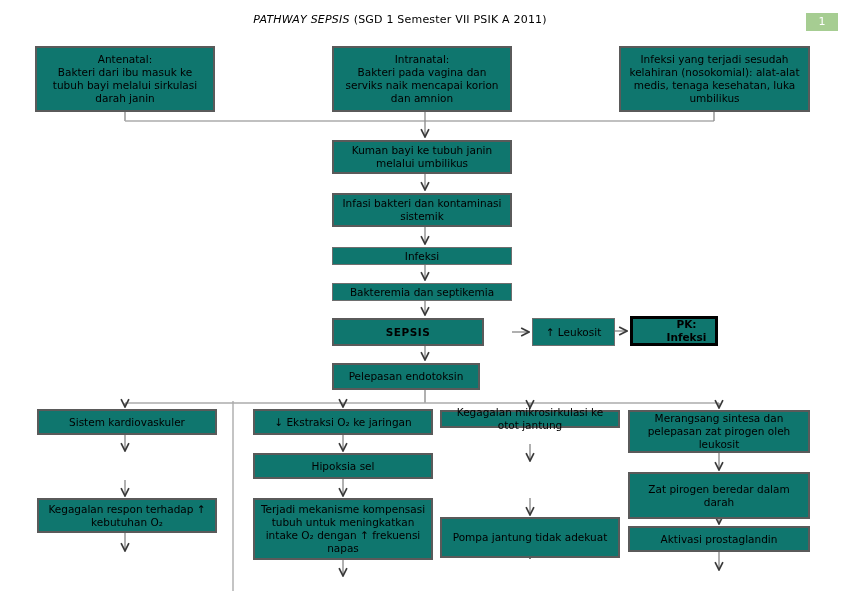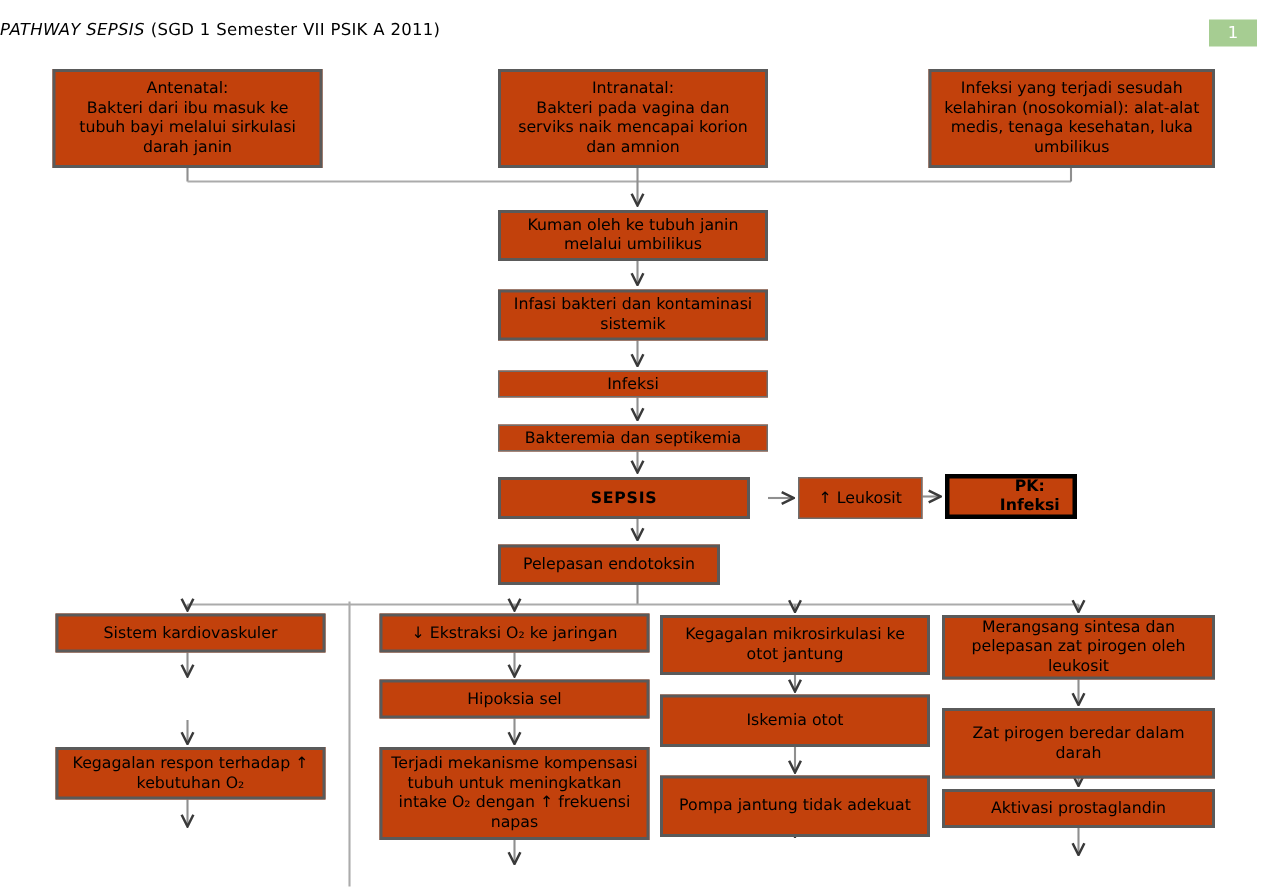--- a/index.html
+++ b/index.html
@@ -11,31 +11,31 @@
     --arrow:#3a3a3a;
     --badge-bg:#a6cd92;
     --badge-text:#ffffff;
     --text:#000000;
   }
   html,body{margin:0;padding:0;background:#ffffff;}
   body{font-family:"DejaVu Sans","Liberation Sans",sans-serif;color:var(--text);}
   #page{position:relative;width:842px;height:595px;background:#ffffff;overflow:hidden;}
 
   
-  .header{position:absolute;left:0;top:13px;width:800px;text-align:left;
+  .header{position:absolute;left:0;top:13px;width:800px;text-align:center;
           font-size:11px;letter-spacing:.2px;white-space:nowrap;}
   .header .it{font-style:italic;}
   .header .rest{padding-left:4px;}
   .badge{position:absolute;left:806px;top:13px;width:32px;height:18px;
          background:var(--badge-bg);color:var(--badge-text);
          font-size:11px;line-height:18px;text-align:center;}
 
   
   .box{position:absolute;box-sizing:border-box;border:2px solid var(--box-border);
-       background:#c2410c;display:flex;align-items:center;justify-content:center;
+       background:#0f766e;display:flex;align-items:center;justify-content:center;
        text-align:center;font-size:10.5px;line-height:1.22;padding:1px 4px;
        white-space:pre-line;}
   .box.thin{border-width:1.5px;border-color:var(--thin-border);}
   .box.bold{font-weight:bold;letter-spacing:.5px;}
   .box.pk{border:3px solid var(--pk-border);letter-spacing:0;padding-left:29px;}
 
   
   svg.wires{position:absolute;left:0;top:0;}
   .c{stroke:var(--connector);stroke-width:1.4;fill:none;}
   .cl{stroke:var(--connector-light);stroke-width:1.4;fill:none;}
@@ -96,37 +96,36 @@
     <line class="c" x1="719" y1="507" x2="719" y2="523" marker-end="url(#ah)"></line>
     <line class="c" x1="719" y1="552" x2="719" y2="569" marker-end="url(#ah)"></line>
   </svg>
 
   <div class="box" style="left:35px;top:46px;width:180px;height:66px">Antenatal:
 Bakteri dari ibu masuk ke tubuh bayi melalui sirkulasi darah janin</div>
   <div class="box" style="left:332px;top:46px;width:180px;height:66px">Intranatal:
 Bakteri pada vagina dan serviks naik mencapai korion dan amnion</div>
   <div class="box" style="left:619px;top:46px;width:191px;height:66px">Infeksi yang terjadi sesudah kelahiran (nosokomial): alat-alat medis, tenaga kesehatan, luka umbilikus</div>
 
-  <div class="box" style="left:332px;top:140px;width:180px;height:34px">Kuman oleh ke tubuh janin melalui umbilikus</div>
+  <div class="box" style="left:332px;top:140px;width:180px;height:34px">Kuman bayi ke tubuh janin melalui umbilikus</div>
   <div class="box" style="left:332px;top:193px;width:180px;height:34px">Infasi bakteri dan kontaminasi sistemik</div>
   <div class="box thin" style="left:332px;top:247px;width:180px;height:18px">Infeksi</div>
   <div class="box thin" style="left:332px;top:283px;width:180px;height:18px">Bakteremia dan septikemia</div>
-  <div class="box bold" style="left:332px;top:318px;width:168px;height:28px">SEPSIS</div>
+  <div class="box bold" style="left:332px;top:318px;width:152px;height:28px">SEPSIS</div>
   <div class="box thin" style="left:532px;top:318px;width:83px;height:28px">↑ Leukosit</div>
   <div class="box bold pk" style="left:630px;top:316px;width:88px;height:30px">PK: Infeksi</div>
   <div class="box" style="left:332px;top:363px;width:148px;height:27px">Pelepasan endotoksin</div>
 
   <div class="box" style="left:37px;top:409px;width:180px;height:26px">Sistem kardiovaskuler</div>
   <div class="box" style="left:253px;top:409px;width:180px;height:26px">↓ Ekstraksi O₂ ke jaringan</div>
 
   <div class="box" style="left:37px;top:498px;width:180px;height:35px">Kegagalan respon terhadap ↑ kebutuhan O₂</div>
   <div class="box" style="left:253px;top:453px;width:180px;height:26px">Hipoksia sel</div>
   <div class="box" style="left:253px;top:498px;width:180px;height:62px">Terjadi mekanisme kompensasi tubuh untuk meningkatkan intake O₂ dengan ↑ frekuensi napas</div>
 
-  <div class="box" style="left:440px;top:410px;width:180px;height:40px">Kegagalan mikrosirkulasi ke otot jantung</div>
-  <div class="box" style="left:440px;top:463px;width:180px;height:35px">Iskemia otot</div>
+  <div class="box" style="left:440px;top:410px;width:180px;height:18px">Kegagalan mikrosirkulasi ke otot jantung</div>
   <div class="box" style="left:440px;top:517px;width:180px;height:41px">Pompa jantung tidak adekuat</div>
 
   <div class="box" style="left:628px;top:410px;width:182px;height:43px">Merangsang sintesa dan pelepasan zat pirogen oleh leukosit</div>
   <div class="box" style="left:628px;top:472px;width:182px;height:47px">Zat pirogen beredar dalam darah</div>
   <div class="box" style="left:628px;top:526px;width:182px;height:26px">Aktivasi prostaglandin</div>
 
 </div>
 
 </body></html>

